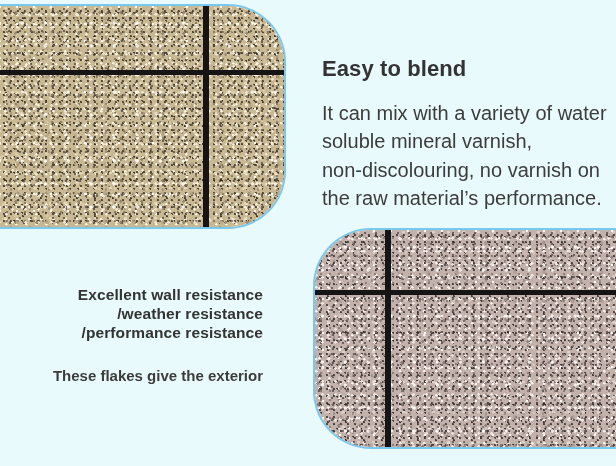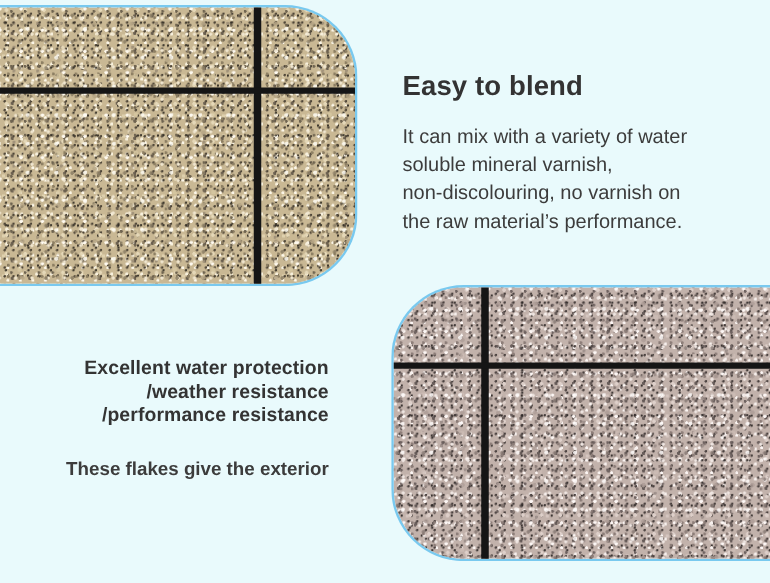--- a/index.html
+++ b/index.html
@@ -159,21 +159,21 @@
     line-height: 1.22;
   }
   #text-easy-to-blend .heading { font-size: 22px; letter-spacing: 0.1px; }
   #text-resistance  .heading { font-size: 15.5px; letter-spacing: 0.1px; }
 
   .body {
     margin: 0;
     color: #3c3c3c;
     line-height: 1.42;
   }
-  #text-easy-to-blend .body { font-size: 16px; margin-top: 16px; }
+  #text-easy-to-blend .body { font-size: 20px; margin-top: 16px; }
   #text-resistance  .body { font-size: 15px;   margin-top: 22px; font-weight: bold; }
 
   .body .line { display: block; white-space: nowrap; }
   .heading .line { display: block; white-space: nowrap; }
 </style>
 </head>
 <body>
 
 <div class="panel" id="panel-top-left">
   <div class="stone stone-beige"></div>
@@ -194,20 +194,20 @@
   <p class="body">
     <span class="line">It can mix with a variety of water</span>
     <span class="line">soluble mineral varnish,</span>
     <span class="line">non-discolouring, no varnish on</span>
     <span class="line">the raw material’s performance.</span>
   </p>
 </div>
 
 <div class="text-block" id="text-resistance">
   <p class="heading">
-    <span class="line">Excellent water protection</span>
+    <span class="line">Excellent wall resistance</span>
     <span class="line">/weather resistance</span>
     <span class="line">/performance resistance</span>
   </p>
   <p class="body">
     <span class="line">These flakes give the exterior</span>
   </p>
 </div>
 
 </body></html>

